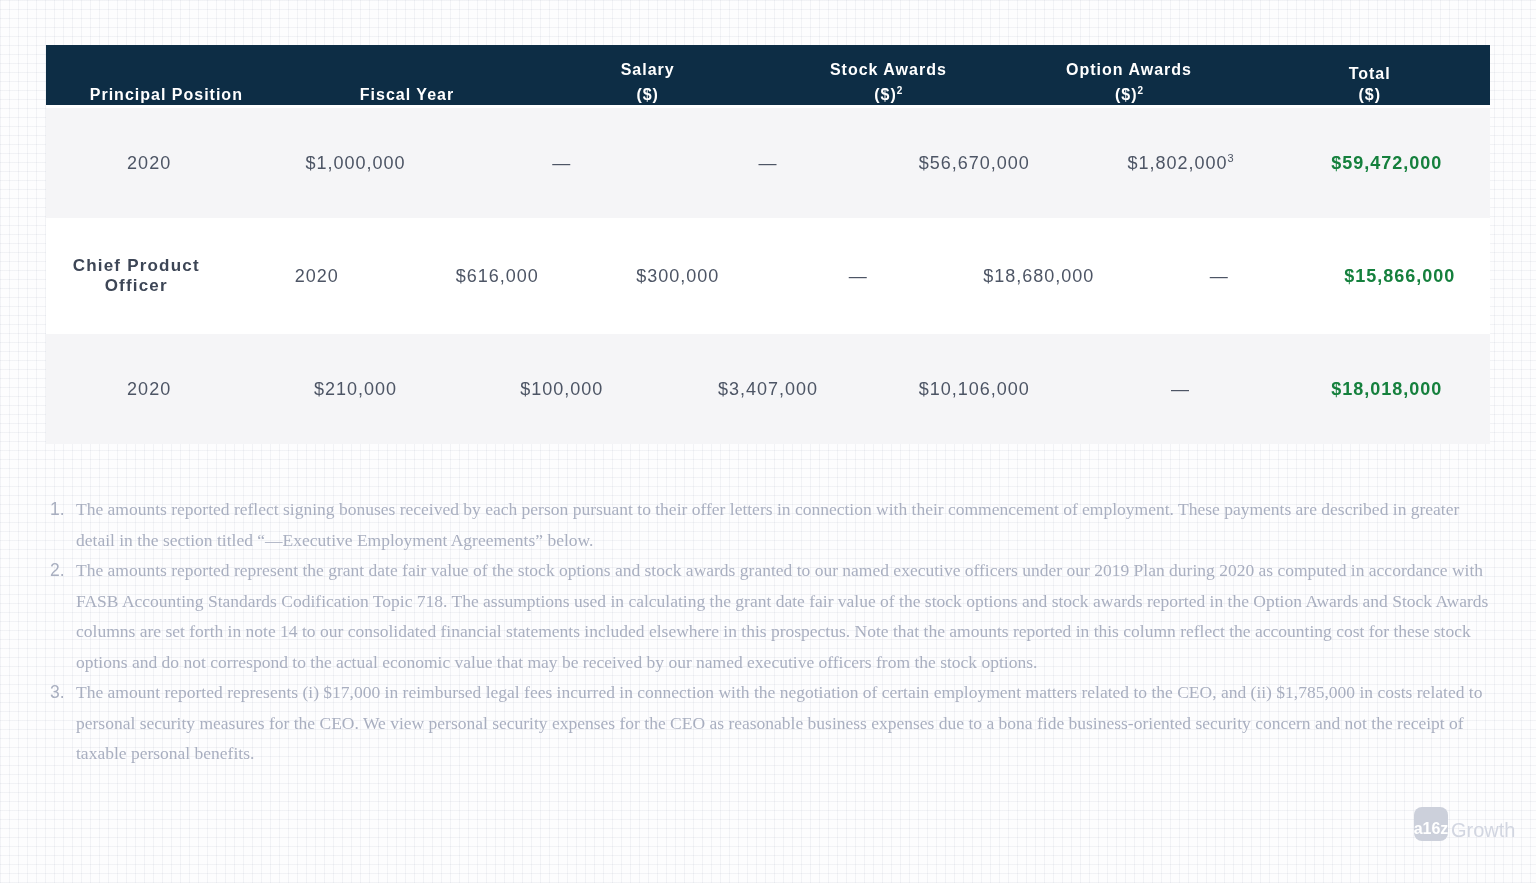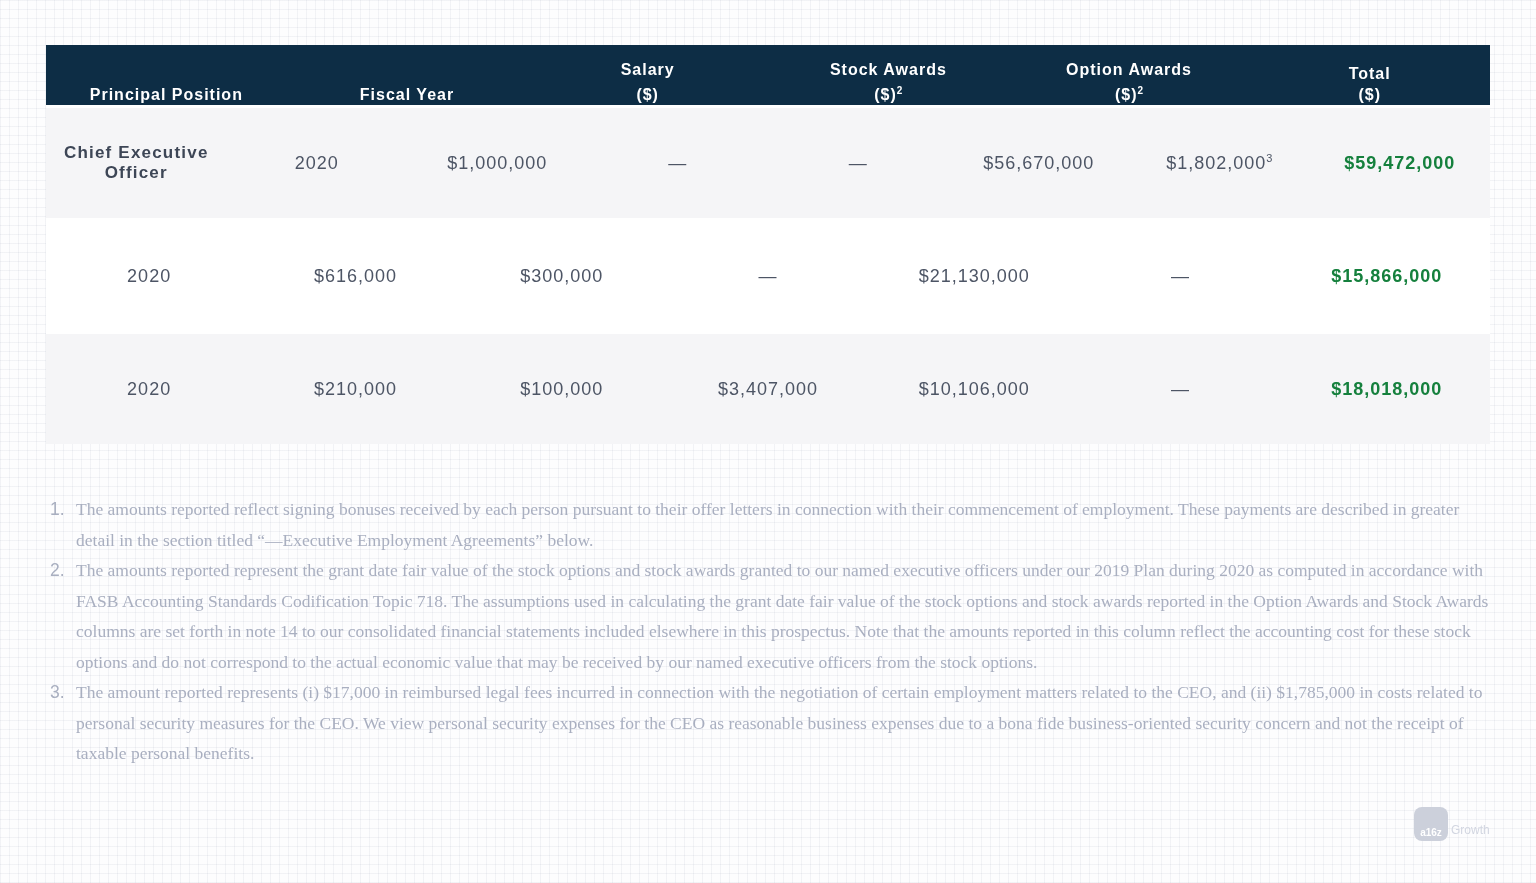--- a/index.html
+++ b/index.html
@@ -97,26 +97,26 @@
   .logo-mark {
     width: 34px;
     height: 34px;
     border-radius: 8px;
     background: #ccd0db;
     display: flex;
     align-items: flex-end;
     justify-content: center;
     color: #ffffff;
     font-weight: bold;
-    font-size: 10px;
+    font-size: 16px;
     padding-bottom: 3px;
   }
   .logo-word {
     color: #d2d6e1;
-    font-size: 12px;
+    font-size: 20px;
     line-height: 18px;
     padding-bottom: 2px;
     text-align: center;
   }
 </style>
 </head>
 <body>
 
 <div class="page">
 
@@ -141,36 +141,36 @@
         <div>Option Awards</div>
         <div><span>($)</span><sup>2</sup></div>
       </div>
       <div class="hcell">
         <div>Total</div>
         <div>($)</div>
       </div>
     </div>
 
     <div class="trow alt">
-      <div class="tcell pos-cell"><span class="pos-text">Chief Executive Officer</span></div>
       <div class="tcell">2020</div>
       <div class="tcell">$1,000,000</div>
       <div class="tcell">—</div>
       <div class="tcell">—</div>
       <div class="tcell">$56,670,000</div>
       <div class="tcell"><span>$1,802,000</span><sup>3</sup></div>
       <div class="tcell total-cell">$59,472,000</div>
     </div>
 
     <div class="trow plain">
+      <div class="tcell pos-cell"><span class="pos-text">Chief Product Officer</span></div>
       <div class="tcell">2020</div>
       <div class="tcell">$616,000</div>
       <div class="tcell">$300,000</div>
       <div class="tcell">—</div>
-      <div class="tcell">$21,130,000</div>
+      <div class="tcell">$18,680,000</div>
       <div class="tcell"><span>—</span><sup></sup></div>
       <div class="tcell total-cell">$15,866,000</div>
     </div>
 
     <div class="trow alt">
       <div class="tcell">2020</div>
       <div class="tcell">$210,000</div>
       <div class="tcell">$100,000</div>
       <div class="tcell">$3,407,000</div>
       <div class="tcell">$10,106,000</div>

